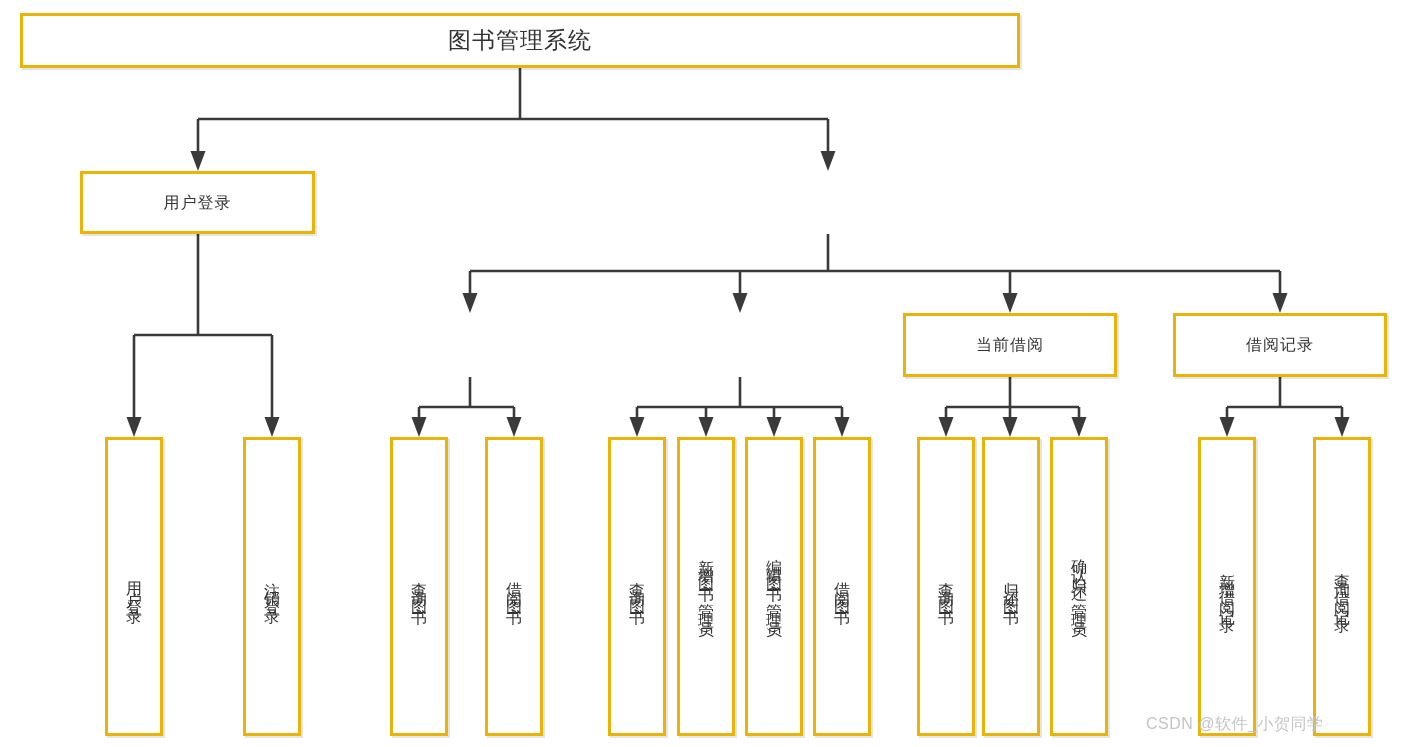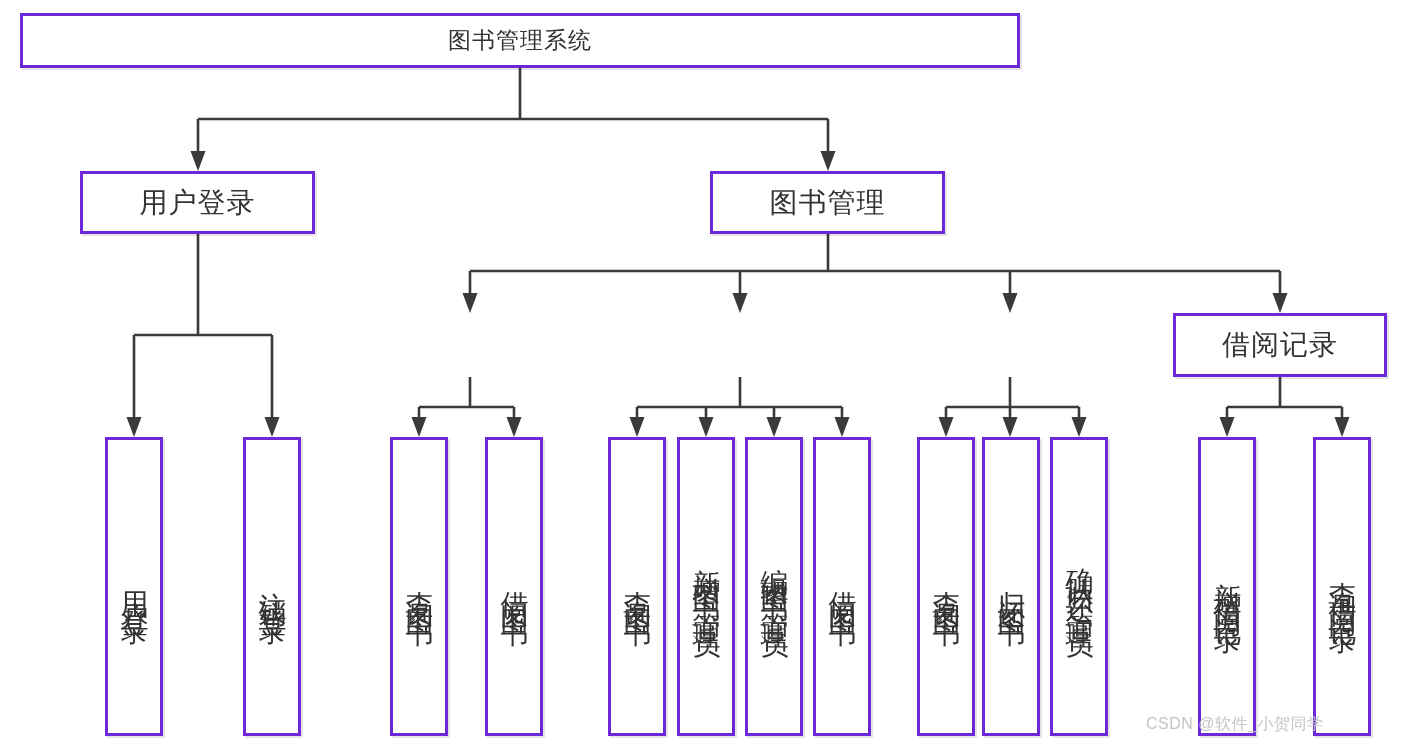--- a/index.html
+++ b/index.html
@@ -7,29 +7,29 @@
     position:relative;
     width:1405px;height:747px;
     background:#ffffff;
     font-family:"Liberation Sans","DejaVu Sans",sans-serif;
     overflow:hidden;
   }
   #wires{position:absolute;left:0;top:0;width:1405px;height:747px;z-index:1;}
   .node{
     position:absolute;
     background:#ffffff;
-    border:3px solid #6d28d9;
+    border:3px solid #eab308;
     box-sizing:border-box;
     display:flex;align-items:center;justify-content:center;
     box-shadow:2px 2px 0 rgba(0,0,0,0.10);
     z-index:2;
   }
   .node .lbl{
     color:#333333;
-    font-size:28px;
+    font-size:16px;
     letter-spacing:1px;
     white-space:nowrap;
     line-height:1;
   }
   .node.root .lbl{font-size:23px;}
   .node.leaf .lbl{
     writing-mode:vertical-rl;
     text-orientation:mixed;
     letter-spacing:9px;
     white-space:normal;
@@ -102,24 +102,24 @@
     </g>
   </svg>
 
   <div class="node root" style="left:20px;top:13px;width:1000px;height:55px">
     <span class="lbl">图书管理系统</span>
   </div>
 
   <div class="node" style="left:80px;top:171px;width:235px;height:63px">
     <span class="lbl">用户登录</span>
   </div>
-  <div class="node" style="left:710px;top:171px;width:235px;height:63px">
-    <span class="lbl">图书管理</span>
+
+  <div class="node" style="left:903px;top:313px;width:214px;height:64px">
+    <span class="lbl">当前借阅</span>
   </div>
-
   <div class="node" style="left:1173px;top:313px;width:214px;height:64px">
     <span class="lbl">借阅记录</span>
   </div>
 
   <div class="node leaf" style="left:105px;top:437px;width:58px;height:299px">
     <span class="lbl">用户登录</span>
   </div>
   <div class="node leaf" style="left:243px;top:437px;width:58px;height:299px">
     <span class="lbl">注销登录</span>
   </div>

